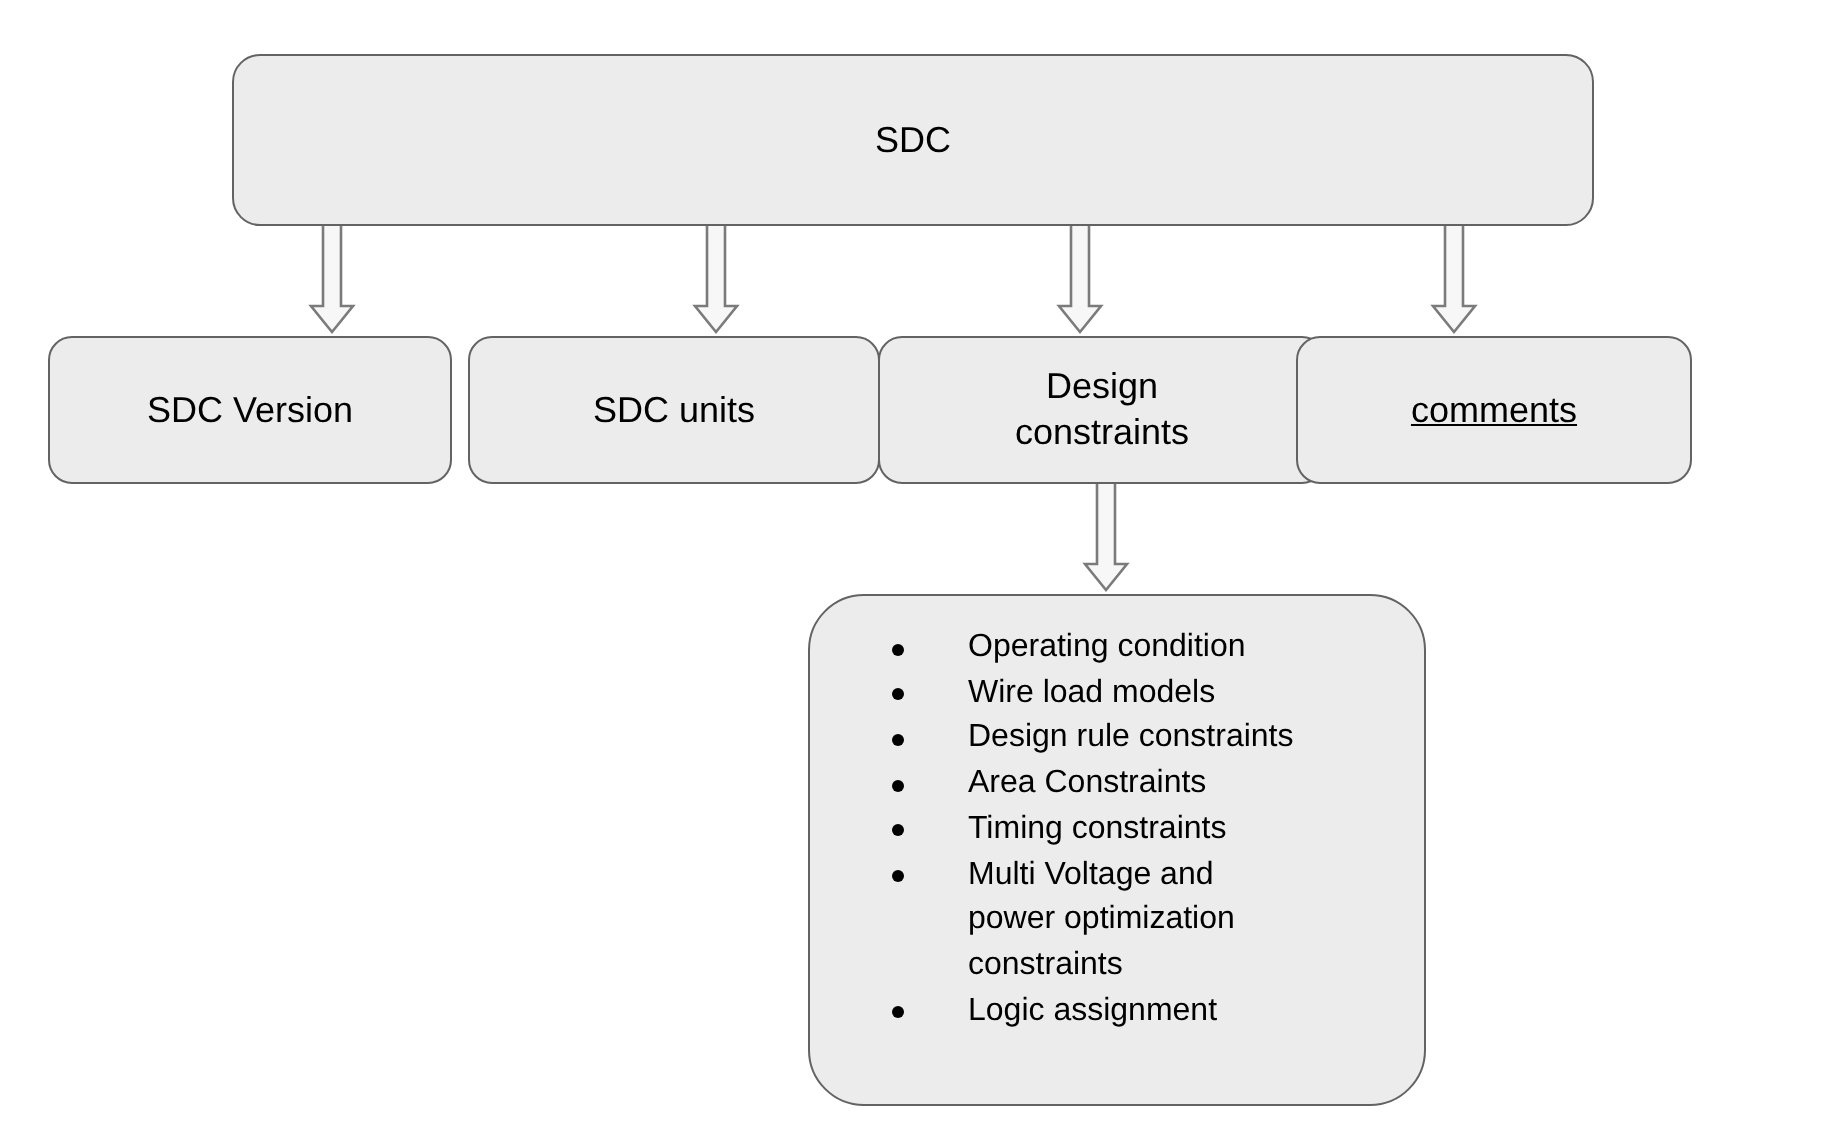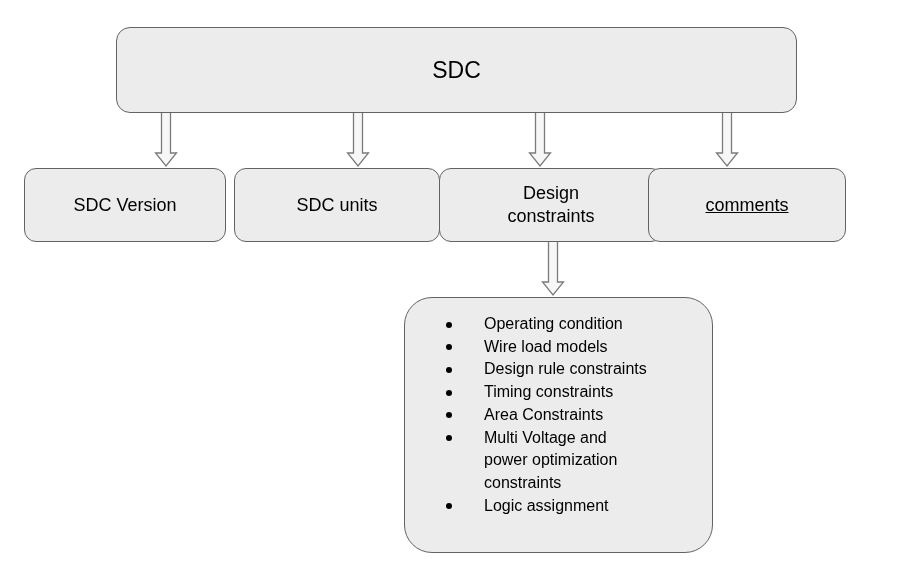--- a/index.html
+++ b/index.html
@@ -27,21 +27,21 @@
     border: 1.5px solid var(--box-border);
     display: flex;
     align-items: center;
     justify-content: center;
     text-align: center;
   }
   .box-root {
     left: 116px; top: 27px;
     width: 681px; height: 86px;
     border-radius: 14px;
-    font-size: 23px;
+    font-size: 18px;
   }
   .box-child {
     top: 168px;
     height: 74px;
     border-radius: 12px;
     font-size: 18px;
     line-height: 23px;
   }
   .box-child .label { white-space: pre-line; }
   #child-0 { left: 24px;  width: 202px; }
@@ -122,22 +122,22 @@
 
   <div class="box box-child" id="child-3">
     <span class="label">comments</span>
   </div>
 
   <div class="box box-list">
     <ul class="bullet-list">
       <li>Operating condition</li>
       <li>Wire load models</li>
       <li>Design rule constraints</li>
+      <li>Area Constraints</li>
       <li>Timing constraints</li>
-      <li>Area Constraints</li>
       <li>Multi Voltage and
 power optimization
 constraints</li>
       <li>Logic assignment</li>
     </ul>
   </div>
 
 </div>
 
 </body></html>

